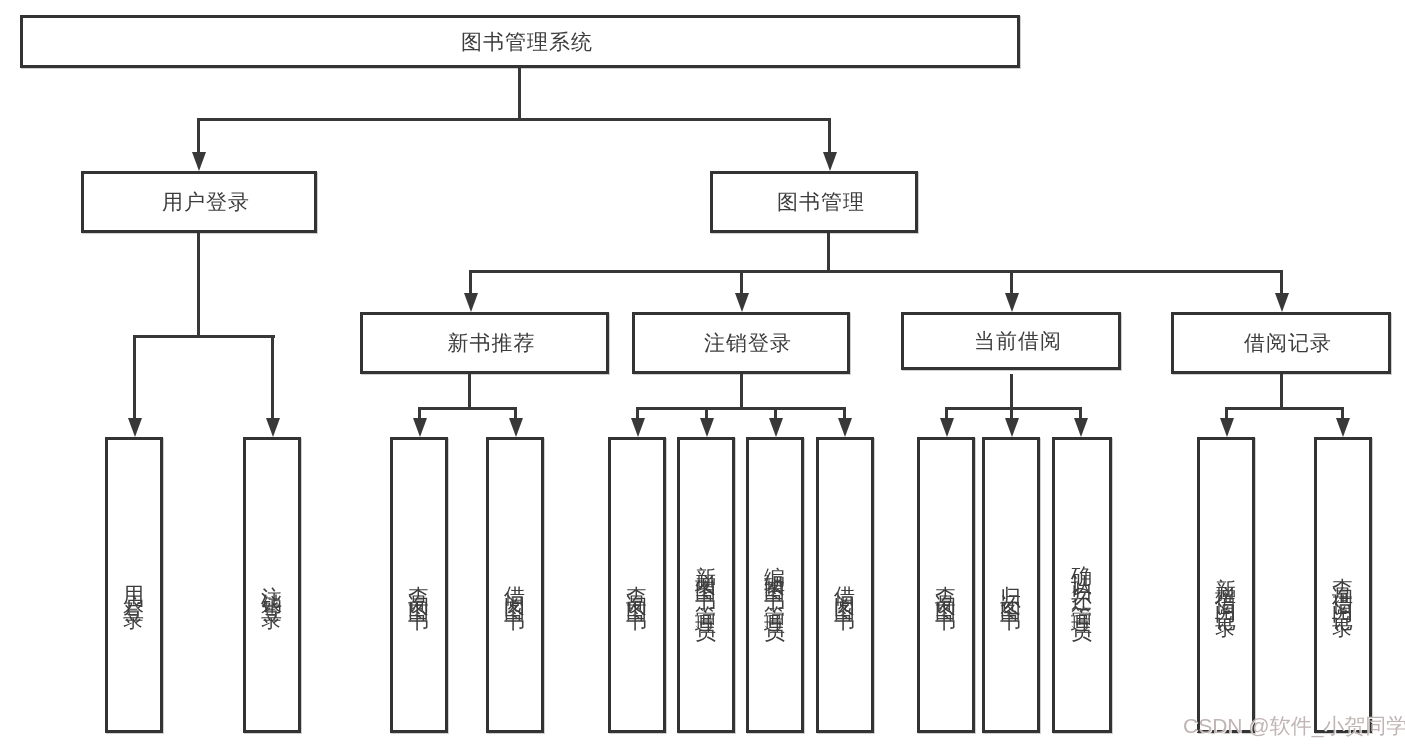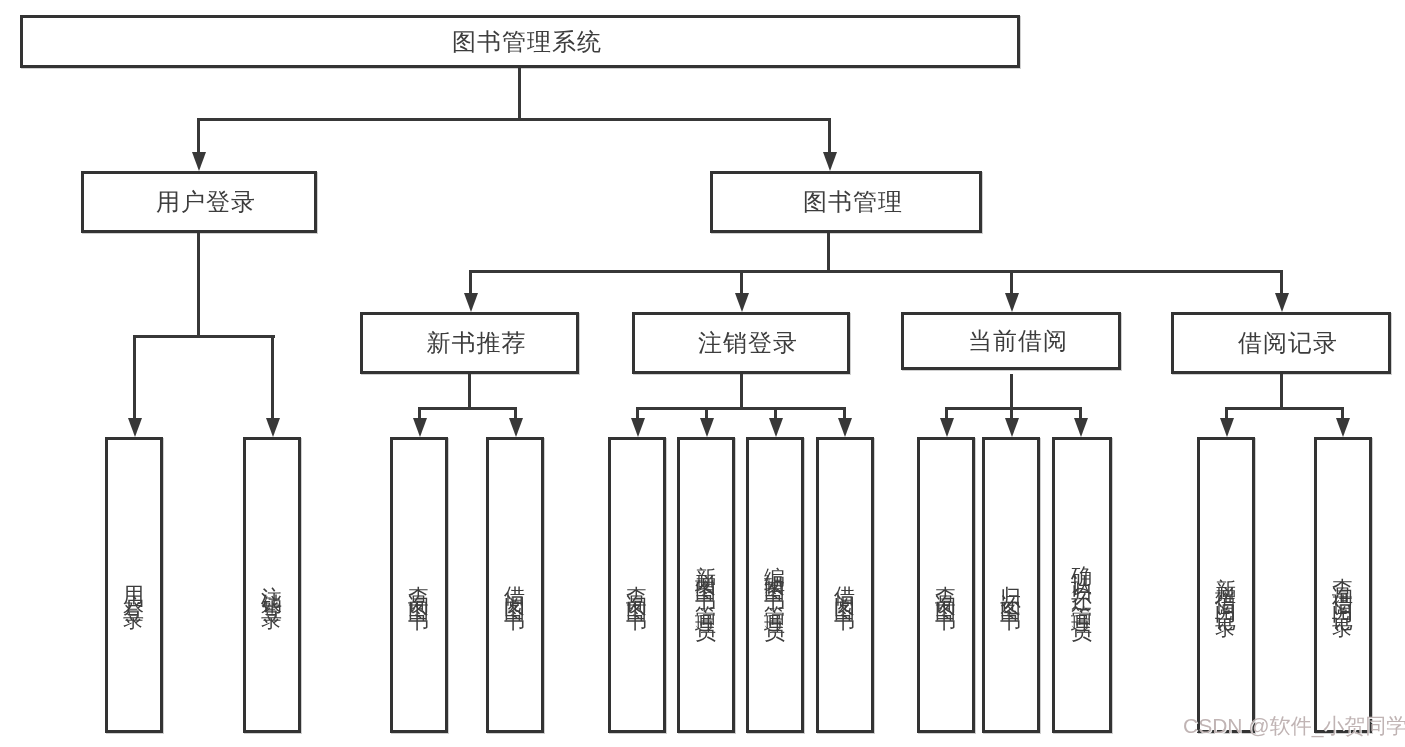--- a/index.html
+++ b/index.html
@@ -14,21 +14,21 @@
     position:absolute;
     background:#ffffff;
     border:3px solid #333333;
     box-sizing:border-box;
     display:flex;
     align-items:center;
     justify-content:center;
     color:#3d3d3d;
     box-shadow:1px 1px 0 rgba(120,120,120,0.35);
   }
-  .hnode{font-size:24px;letter-spacing:1px;white-space:nowrap;padding-left:14px;}
+  .hnode{font-size:21px;letter-spacing:1px;white-space:nowrap;padding-left:14px;}
   .vnode{
     writing-mode:vertical-rl;
     text-orientation:mixed;
     font-size:21px;
     letter-spacing:8px;
     line-height:1;
   }
   .vline,.hline{position:absolute;background:#383838;}
   .arrow{position:absolute;width:3px;background:#383838;}
   .arrow::after{
@@ -58,35 +58,35 @@
 <div class="stage">
 
   <div class="box hnode" style="left:20px;top:15px;width:1000px;height:53px;">图书管理系统</div>
 
   <div class="vline" style="left:518px;top:68px;width:3px;height:52px;"></div>
   <div class="hline" style="left:197px;top:118px;width:634px;height:3px;"></div>
   <div class="arrow" style="left:197px;top:118px;height:34px;"></div>
   <div class="arrow" style="left:828px;top:118px;height:34px;"></div>
 
   <div class="box hnode" style="left:81px;top:171px;width:236px;height:62px;">用户登录</div>
-  <div class="box hnode" style="left:710px;top:171px;width:272px;height:62px;text-align:center;">图书管理</div>
+  <div class="box hnode" style="left:710px;top:171px;width:208px;height:62px;text-align:center;">图书管理</div>
 
   <div class="vline" style="left:197px;top:233px;width:3px;height:104px;"></div>
   <div class="hline" style="left:133px;top:335px;width:142px;height:3px;"></div>
   <div class="arrow" style="left:133px;top:335px;height:83px;"></div>
   <div class="arrow" style="left:271px;top:335px;height:83px;"></div>
 
   <div class="vline" style="left:827px;top:233px;width:3px;height:39px;"></div>
   <div class="hline" style="left:469px;top:270px;width:814px;height:3px;"></div>
   <div class="arrow" style="left:469px;top:270px;height:23px;"></div>
   <div class="arrow" style="left:740px;top:270px;height:23px;"></div>
   <div class="arrow" style="left:1010px;top:270px;height:23px;"></div>
   <div class="arrow" style="left:1280px;top:270px;height:23px;"></div>
 
-  <div class="box hnode" style="left:360px;top:312px;width:219px;height:62px;">新书推荐</div>
+  <div class="box hnode" style="left:360px;top:312px;width:249px;height:62px;">新书推荐</div>
   <div class="box hnode" style="left:632px;top:312px;width:218px;height:62px;">注销登录</div>
   <div class="box hnode" style="left:901px;top:312px;width:220px;height:58px;">当前借阅</div>
   <div class="box hnode" style="left:1171px;top:312px;width:220px;height:62px;">借阅记录</div>
 
   <div class="vline" style="left:468px;top:374px;width:3px;height:35px;"></div>
   <div class="hline" style="left:418px;top:407px;width:99px;height:3px;"></div>
   <div class="arrow" style="left:418px;top:407px;height:11px;"></div>
   <div class="arrow" style="left:514px;top:407px;height:11px;"></div>
 
   <div class="vline" style="left:740px;top:374px;width:3px;height:35px;"></div>

